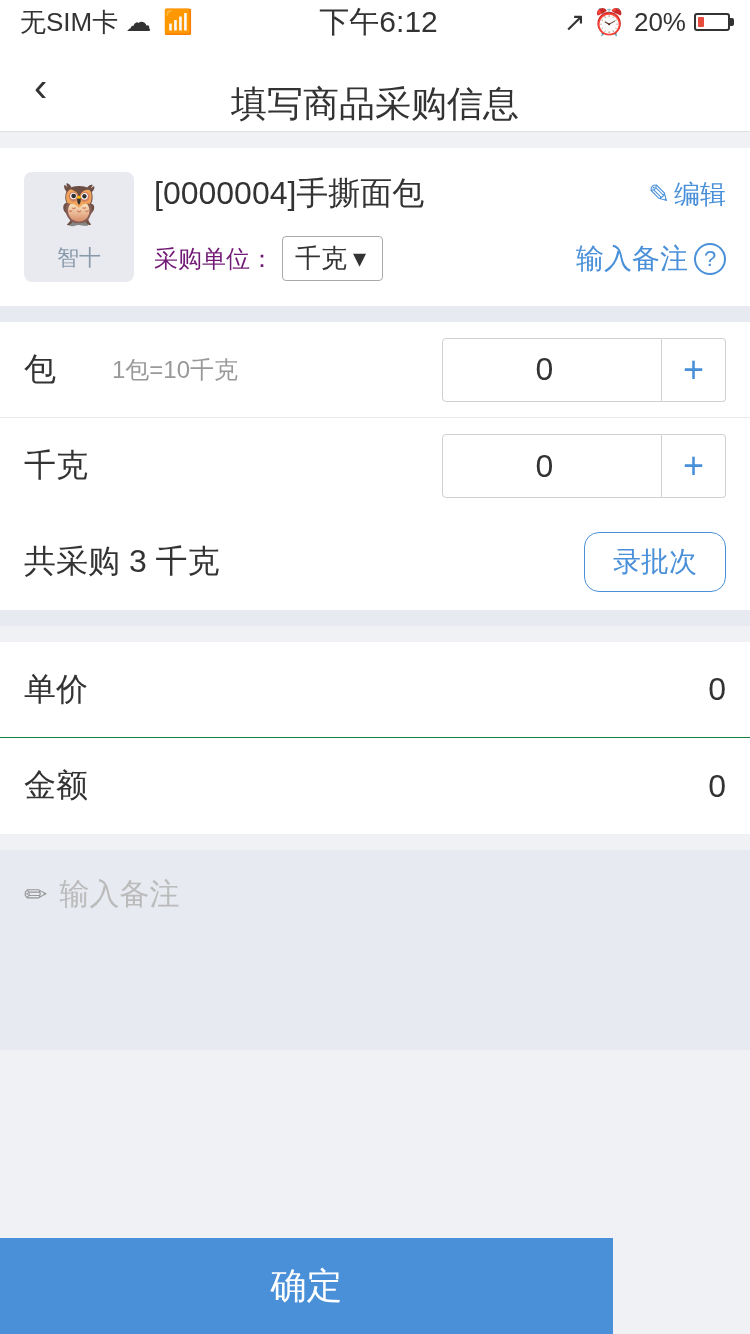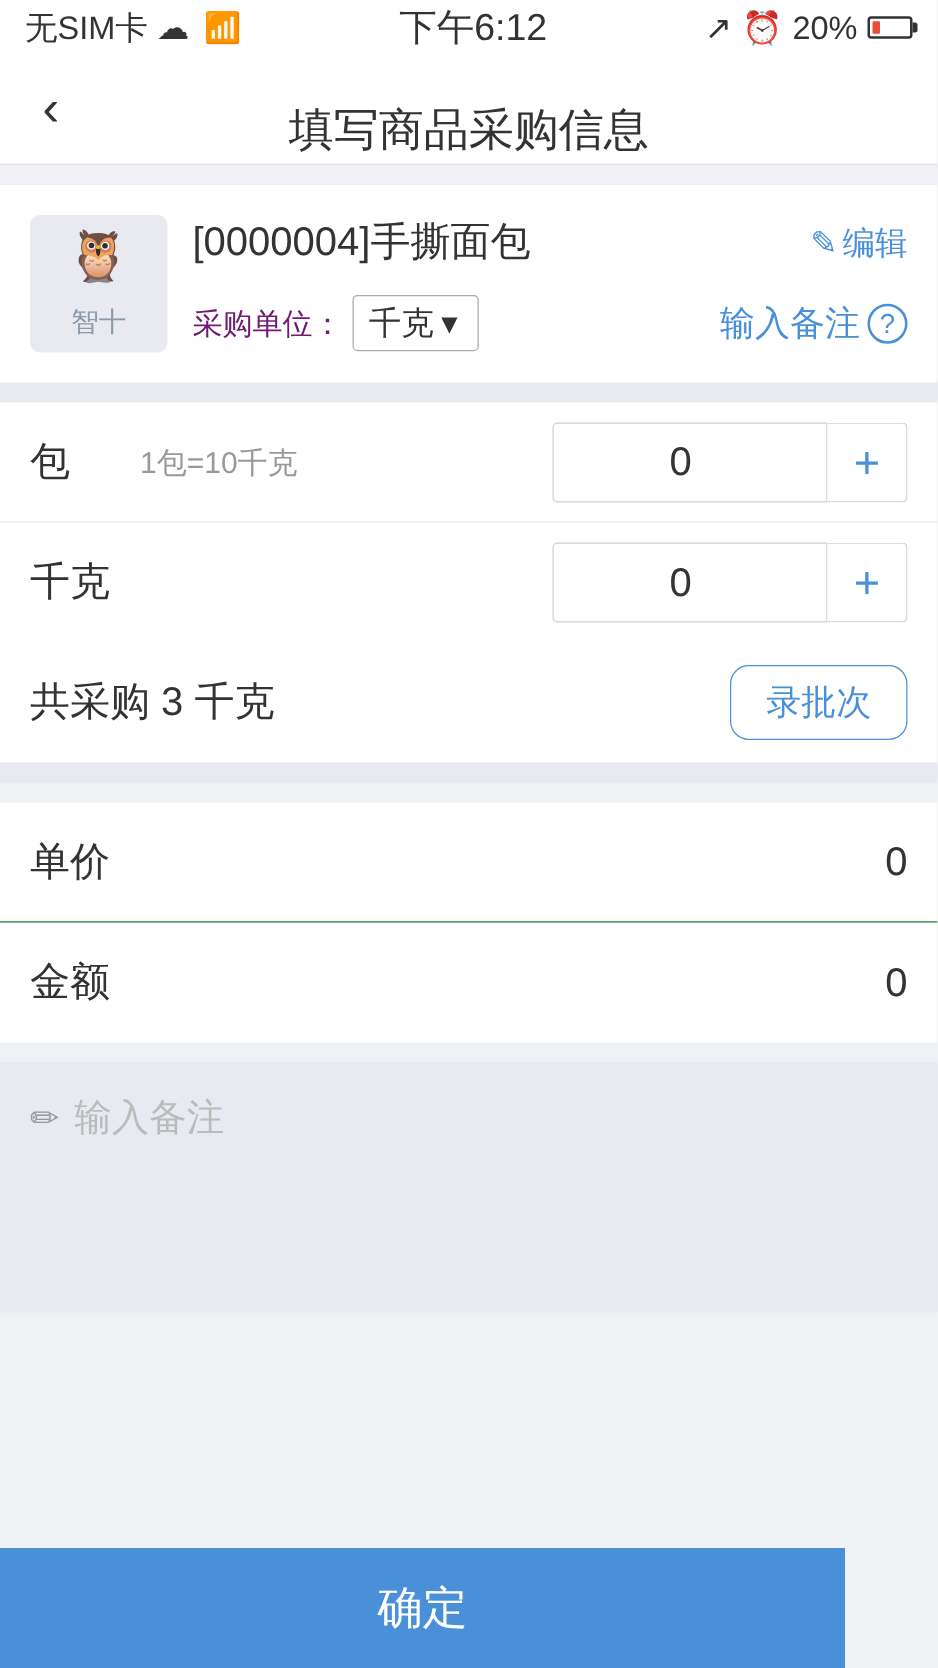--- a/index.html
+++ b/index.html
@@ -279,21 +279,21 @@
     .note-placeholder {
       font-size: 30px;
       color: #bbb;
     }
 
     
     .confirm-btn {
       position: fixed;
       bottom: 0;
       left: 0;
-      width: 676px;
+      width: 613px;
       height: 96px;
       background: #4a90d9;
       color: #fff;
       font-size: 36px;
       display: flex;
       align-items: center;
       justify-content: center;
       cursor: pointer;
       border: none;
     }

